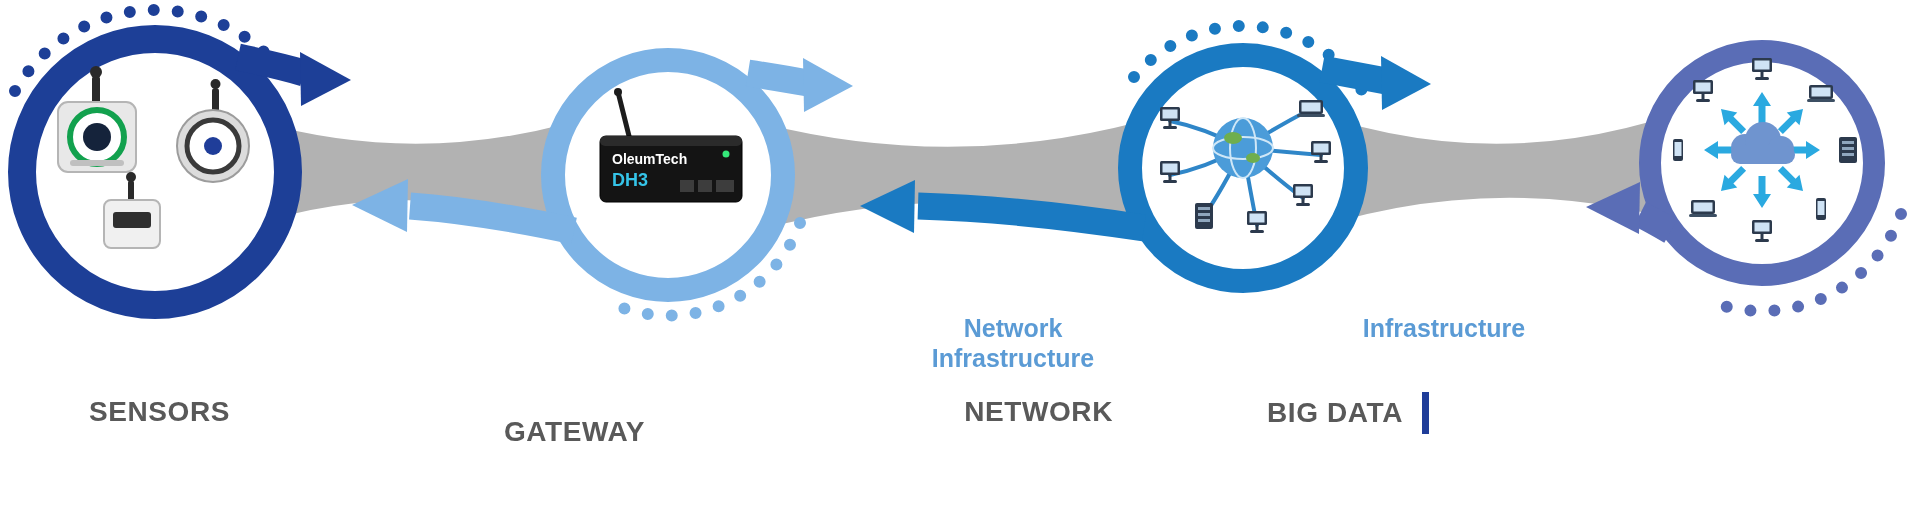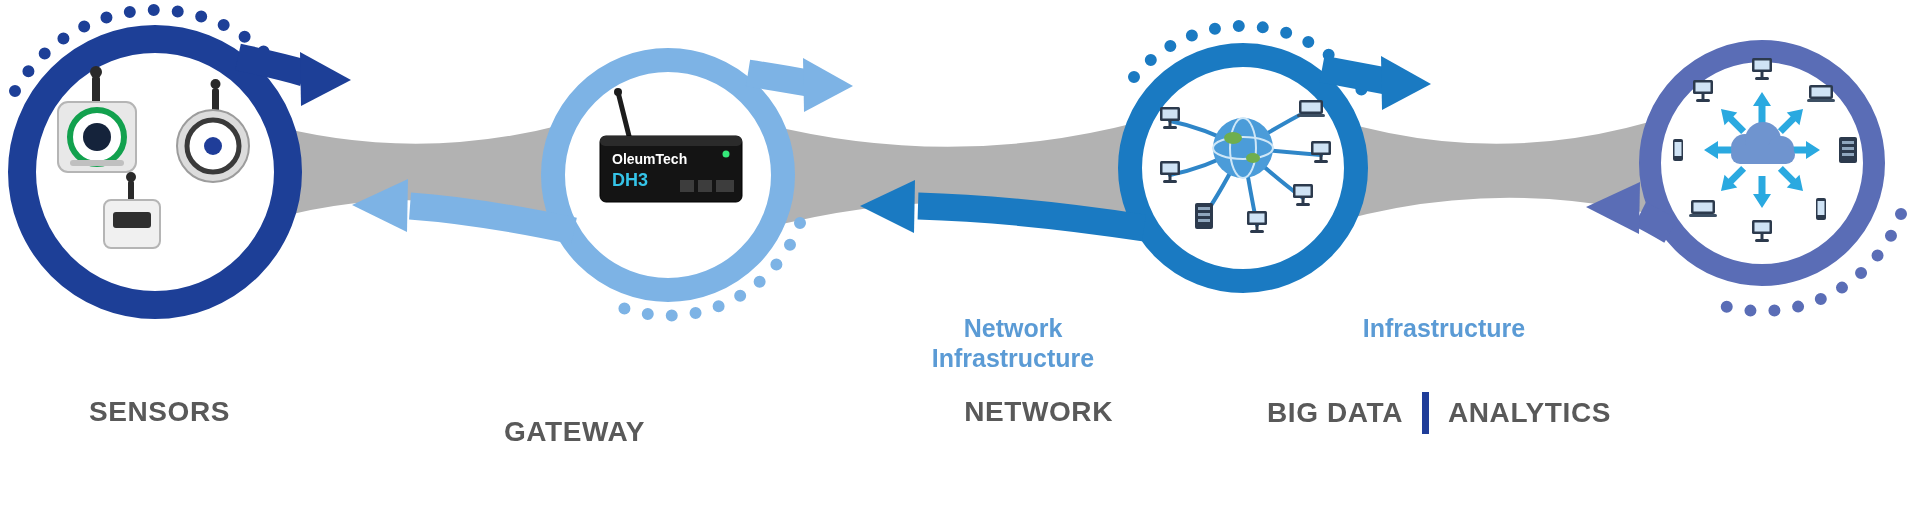--- a/index.html
+++ b/index.html
@@ -196,16 +196,15 @@
     <div>Infrastructure</div>
   </div>
 
   <div class="stage" style="left:30px; top:396px; width:200px;">SENSORS</div>
   <div class="stage" style="left:445px; top:416px; width:200px;">GATEWAY</div>
   <div class="stage" style="left:913px; top:396px; width:200px;">NETWORK</div>
 
   <div class="bigdata-group" style="left:1267px; top:392px;">
     <span>BIG DATA</span>
     <span class="divider"></span>
-    <span>ANALYTICS</span>
   </div>
 
 </div>
 
 </body></html>

